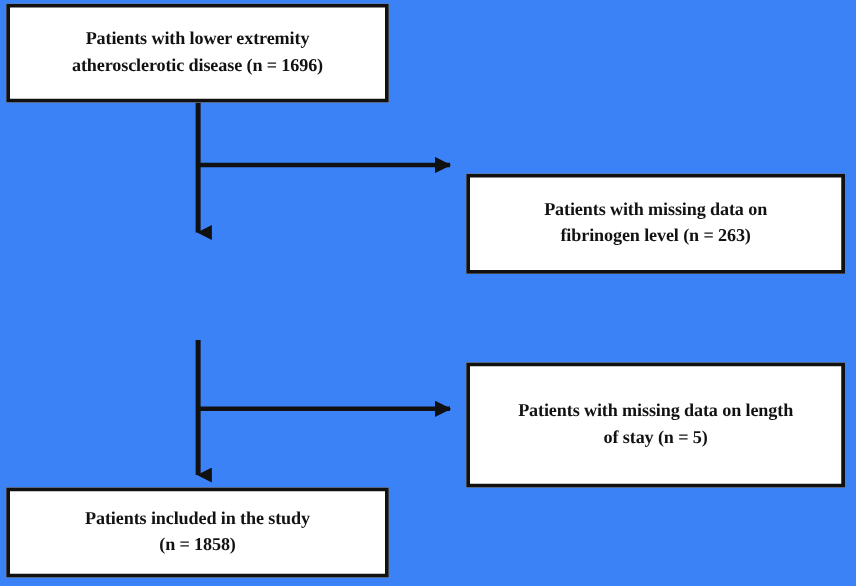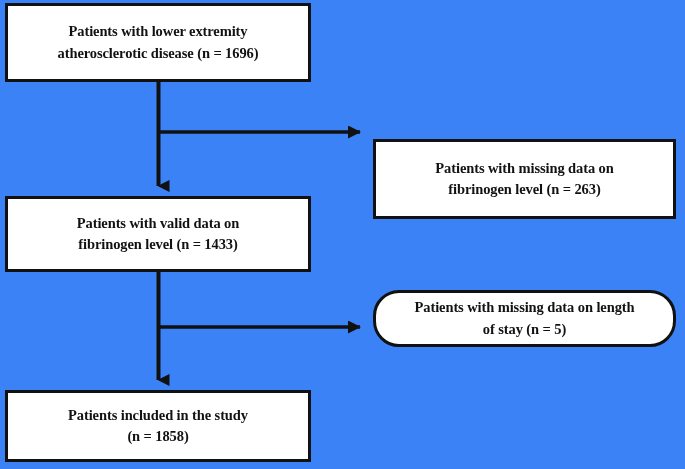--- a/index.html
+++ b/index.html
@@ -38,21 +38,21 @@
     letter-spacing: -0.1px;
     padding: 0 8px;
     white-space: pre-line;
   }
   
   #node-enrolled     { left: 5px;   top: 3px;   width: 306px; height: 79px; }
   #node-valid        { left: 5px;   top: 196px; width: 306px; height: 76px; }
   #node-included     { left: 5px;   top: 390px; width: 306px; height: 72px; }
   
   #node-excl-fib     { left: 373px; top: 96px;  width: 303px; height: 80px; margin-top: 43px; }
-  #node-excl-los     { left: 373px; top: 290px; width: 303px; height: 57px; border-radius: 26px; }
+  #node-excl-los     { left: 373px; top: 290px; width: 303px; height: 100px; }
 
   
   .connector-svg {
     position: absolute;
     left: 0;
     top: 0;
     width: 685px;
     height: 469px;
     z-index: 1;
     pointer-events: none;
@@ -85,24 +85,20 @@
   <div class="node" id="node-enrolled">
     <span class="node-text">Patients with lower extremity
 atherosclerotic disease (n = 1696)</span>
   </div>
 
   <div class="node" id="node-excl-fib">
     <span class="node-text">Patients with missing data on
 fibrinogen level (n = 263)</span>
   </div>
 
-  <div class="node" id="node-valid">
-    <span class="node-text">Patients with valid data on
-fibrinogen level (n = 1433)</span>
-  </div>
 
   <div class="node" id="node-excl-los">
     <span class="node-text">Patients with missing data on length
 of stay (n = 5)</span>
   </div>
 
   <div class="node" id="node-included">
     <span class="node-text">Patients included in the study
 (n = 1858)</span>
   </div>

